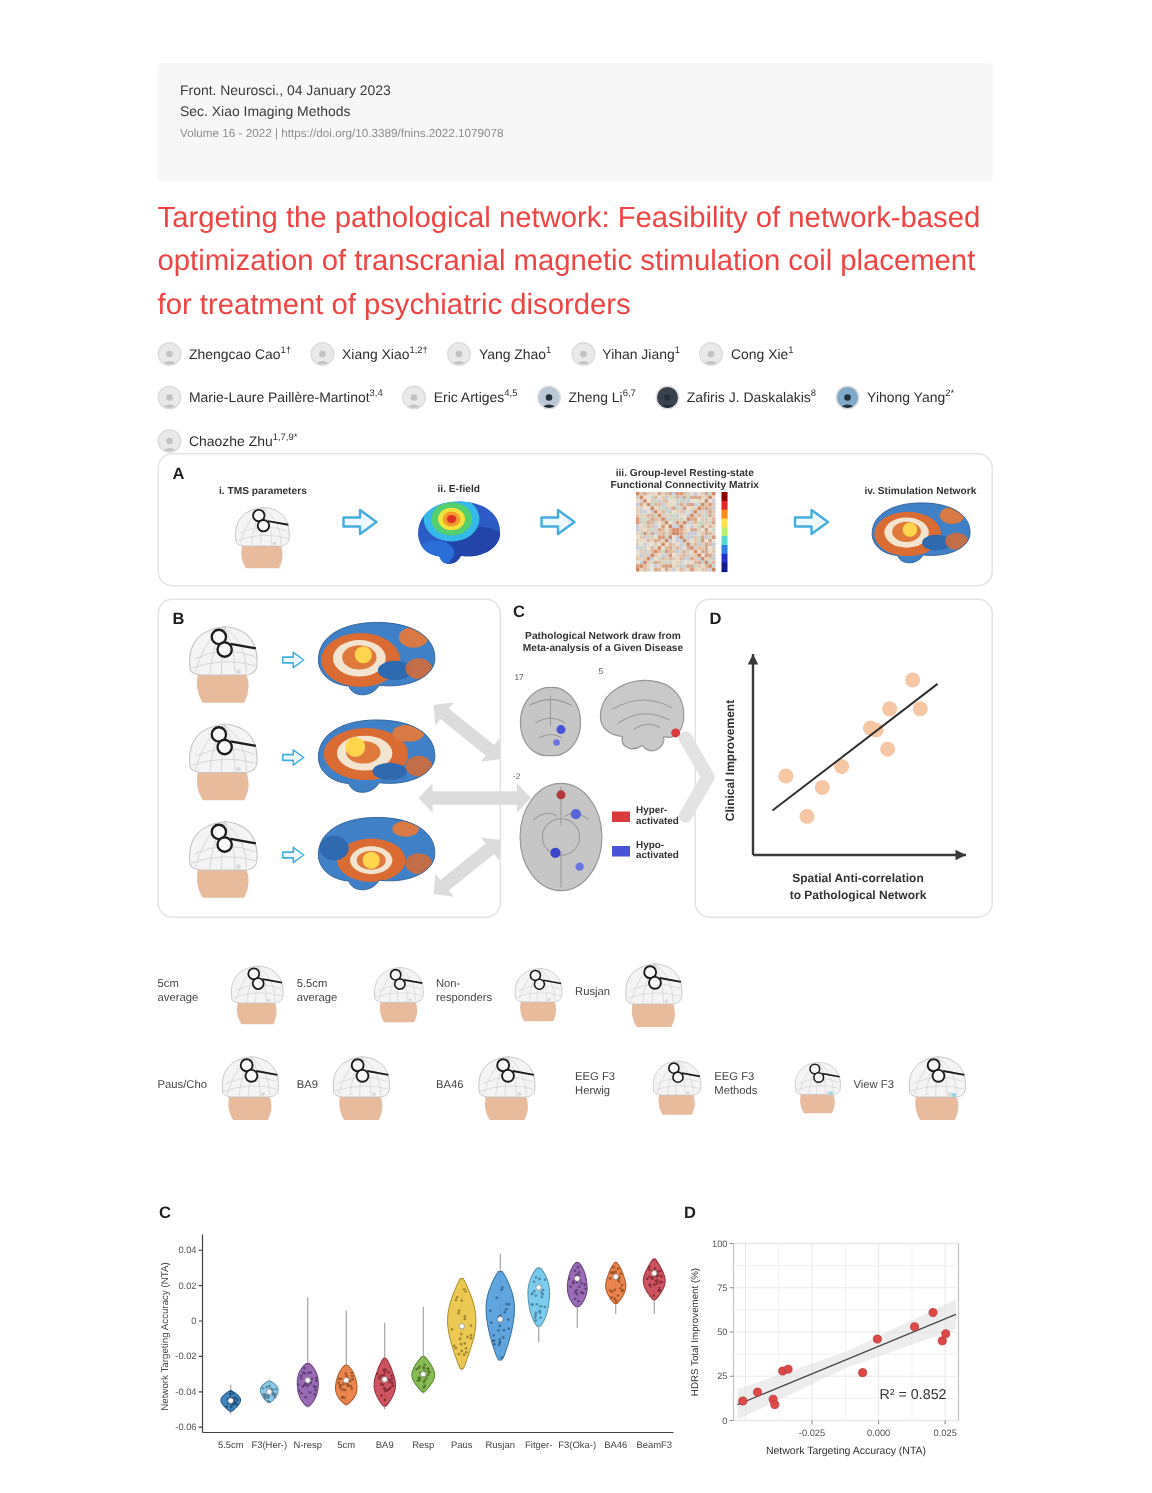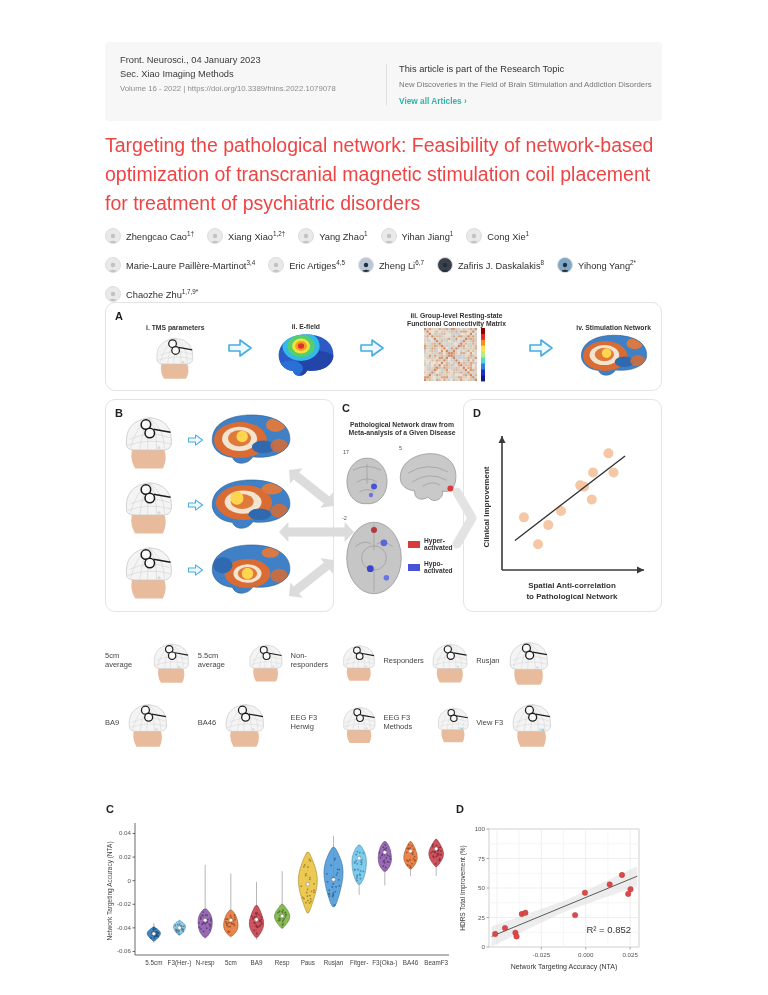--- a/index.html
+++ b/index.html
@@ -55,25 +55,20 @@
   .teal{color:#2fb3a9;}
 </style>
 </head>
 <body>
 
 <div class="abs header-card">
   <div class="hc-left">
     <div class="meta-line">Front. Neurosci., 04 January 2023</div>
     <div class="meta-line">Sec. Xiao Imaging Methods</div>
     <div class="meta-small">Volume 16 - 2022 | https://doi.org/10.3389/fnins.2022.1079078</div>
-  </div>
-  <div class="hc-right">
-    <div class="rt-label">This article is part of the Research Topic</div>
-    <div class="rt-title">New Discoveries in the Field of Brain Stimulation and Addiction Disorders</div>
-    <div class="rt-link teal"><span>View all Articles</span> <span>›</span></div>
   </div>
 </div>
 
 <div class="abs page-title">Targeting the pathological network: Feasibility of network-based optimization of transcranial magnetic stimulation coil placement for treatment of psychiatric disorders</div>
 
 <div class="abs authors" id="authors">
     <span class="author">
       <span class="avatar" style="background:#e9e9e9">
       <svg width="12" height="10" viewBox="0 0 12 10">
         <circle cx="6" cy="3" r="2.2" fill="#c2c2c2"></circle>
@@ -1057,42 +1052,20 @@
   </g>
   <circle cx="58" cy="49" r="2" fill="#d9d9d9"></circle>
   <g stroke="#1c1c1c" stroke-width="2" fill="#f9f9f9">
     <circle cx="41" cy="19" r="6.2"></circle>
             <circle cx="46" cy="30" r="6.2"></circle>
     <line x1="51" y1="25" x2="73" y2="29"></line>
   </g>
         </svg>
       </div>
       <div class="head-cell">
-        <div class="head-label">Responders</div>
-        <svg width="58" height="50" viewBox="0 0 90 78">
-  <path d="M25,44 Q18,62 27,76 L63,76 Q70,63 64,49 Q60,41 52,40 L32,41 Z" fill="#e9bb9d"></path>
-  <path d="M16,47 Q12,14 46,10 Q76,13 74,44 Q73,51 65,52 L25,52 Q17,51 16,47 Z" fill="#f4f4f4" stroke="#c6c6c6" stroke-width="1"></path>
-  <g stroke="#cfcfcf" stroke-width="0.7" fill="none">
-    <path d="M46,11 Q29,19 21,49"></path>
-            <path d="M46,11 Q36,23 33,52"></path>
-    <path d="M46,11 Q44,26 43,52"></path>
-            <path d="M46,11 Q55,26 55,52"></path>
-    <path d="M46,11 Q65,24 65,50"></path>
-    <path d="M20,38 Q46,26 72,36"></path>
-            <path d="M17,46 Q46,36 73,44"></path>
-  </g>
-  <circle cx="58" cy="49" r="2" fill="#d9d9d9"></circle>
-  <g stroke="#1c1c1c" stroke-width="2" fill="#f9f9f9">
-    <circle cx="41" cy="19" r="6.2"></circle>
-            <circle cx="46" cy="30" r="6.2"></circle>
-    <line x1="51" y1="25" x2="73" y2="29"></line>
-  </g>
-        </svg>
-      </div>
-      <div class="head-cell">
         <div class="head-label">Rusjan</div>
         <svg width="58" height="50" viewBox="0 0 90 78">
   <path d="M25,44 Q18,62 27,76 L63,76 Q70,63 64,49 Q60,41 52,40 L32,41 Z" fill="#e9bb9d"></path>
   <path d="M16,47 Q12,14 46,10 Q76,13 74,44 Q73,51 65,52 L25,52 Q17,51 16,47 Z" fill="#f4f4f4" stroke="#c6c6c6" stroke-width="1"></path>
   <g stroke="#cfcfcf" stroke-width="0.7" fill="none">
     <path d="M46,11 Q29,19 21,49"></path>
             <path d="M46,11 Q36,23 33,52"></path>
     <path d="M46,11 Q44,26 43,52"></path>
             <path d="M46,11 Q55,26 55,52"></path>
     <path d="M46,11 Q65,24 65,50"></path>
@@ -1102,20 +1075,42 @@
   <circle cx="58" cy="49" r="2" fill="#d9d9d9"></circle>
   <g stroke="#1c1c1c" stroke-width="2" fill="#f9f9f9">
     <circle cx="41" cy="19" r="6.2"></circle>
             <circle cx="46" cy="30" r="6.2"></circle>
     <line x1="51" y1="25" x2="73" y2="29"></line>
   </g>
         </svg>
       </div>
     </div>
     <div class="heads-row">
+      <div class="head-cell">
+        <div class="head-label">Paus/Cho</div>
+        <svg width="58" height="50" viewBox="0 0 90 78">
+  <path d="M25,44 Q18,62 27,76 L63,76 Q70,63 64,49 Q60,41 52,40 L32,41 Z" fill="#e9bb9d"></path>
+  <path d="M16,47 Q12,14 46,10 Q76,13 74,44 Q73,51 65,52 L25,52 Q17,51 16,47 Z" fill="#f4f4f4" stroke="#c6c6c6" stroke-width="1"></path>
+  <g stroke="#cfcfcf" stroke-width="0.7" fill="none">
+    <path d="M46,11 Q29,19 21,49"></path>
+            <path d="M46,11 Q36,23 33,52"></path>
+    <path d="M46,11 Q44,26 43,52"></path>
+            <path d="M46,11 Q55,26 55,52"></path>
+    <path d="M46,11 Q65,24 65,50"></path>
+    <path d="M20,38 Q46,26 72,36"></path>
+            <path d="M17,46 Q46,36 73,44"></path>
+  </g>
+  <circle cx="58" cy="49" r="2" fill="#d9d9d9"></circle>
+  <g stroke="#1c1c1c" stroke-width="2" fill="#f9f9f9">
+    <circle cx="41" cy="19" r="6.2"></circle>
+            <circle cx="46" cy="30" r="6.2"></circle>
+    <line x1="51" y1="25" x2="73" y2="29"></line>
+  </g>
+        </svg>
+      </div>
       <div class="head-cell">
         <div class="head-label">BA9</div>
         <svg width="58" height="50" viewBox="0 0 90 78">
   <path d="M25,44 Q18,62 27,76 L63,76 Q70,63 64,49 Q60,41 52,40 L32,41 Z" fill="#e9bb9d"></path>
   <path d="M16,47 Q12,14 46,10 Q76,13 74,44 Q73,51 65,52 L25,52 Q17,51 16,47 Z" fill="#f4f4f4" stroke="#c6c6c6" stroke-width="1"></path>
   <g stroke="#cfcfcf" stroke-width="0.7" fill="none">
     <path d="M46,11 Q29,19 21,49"></path>
             <path d="M46,11 Q36,23 33,52"></path>
     <path d="M46,11 Q44,26 43,52"></path>
             <path d="M46,11 Q55,26 55,52"></path>

